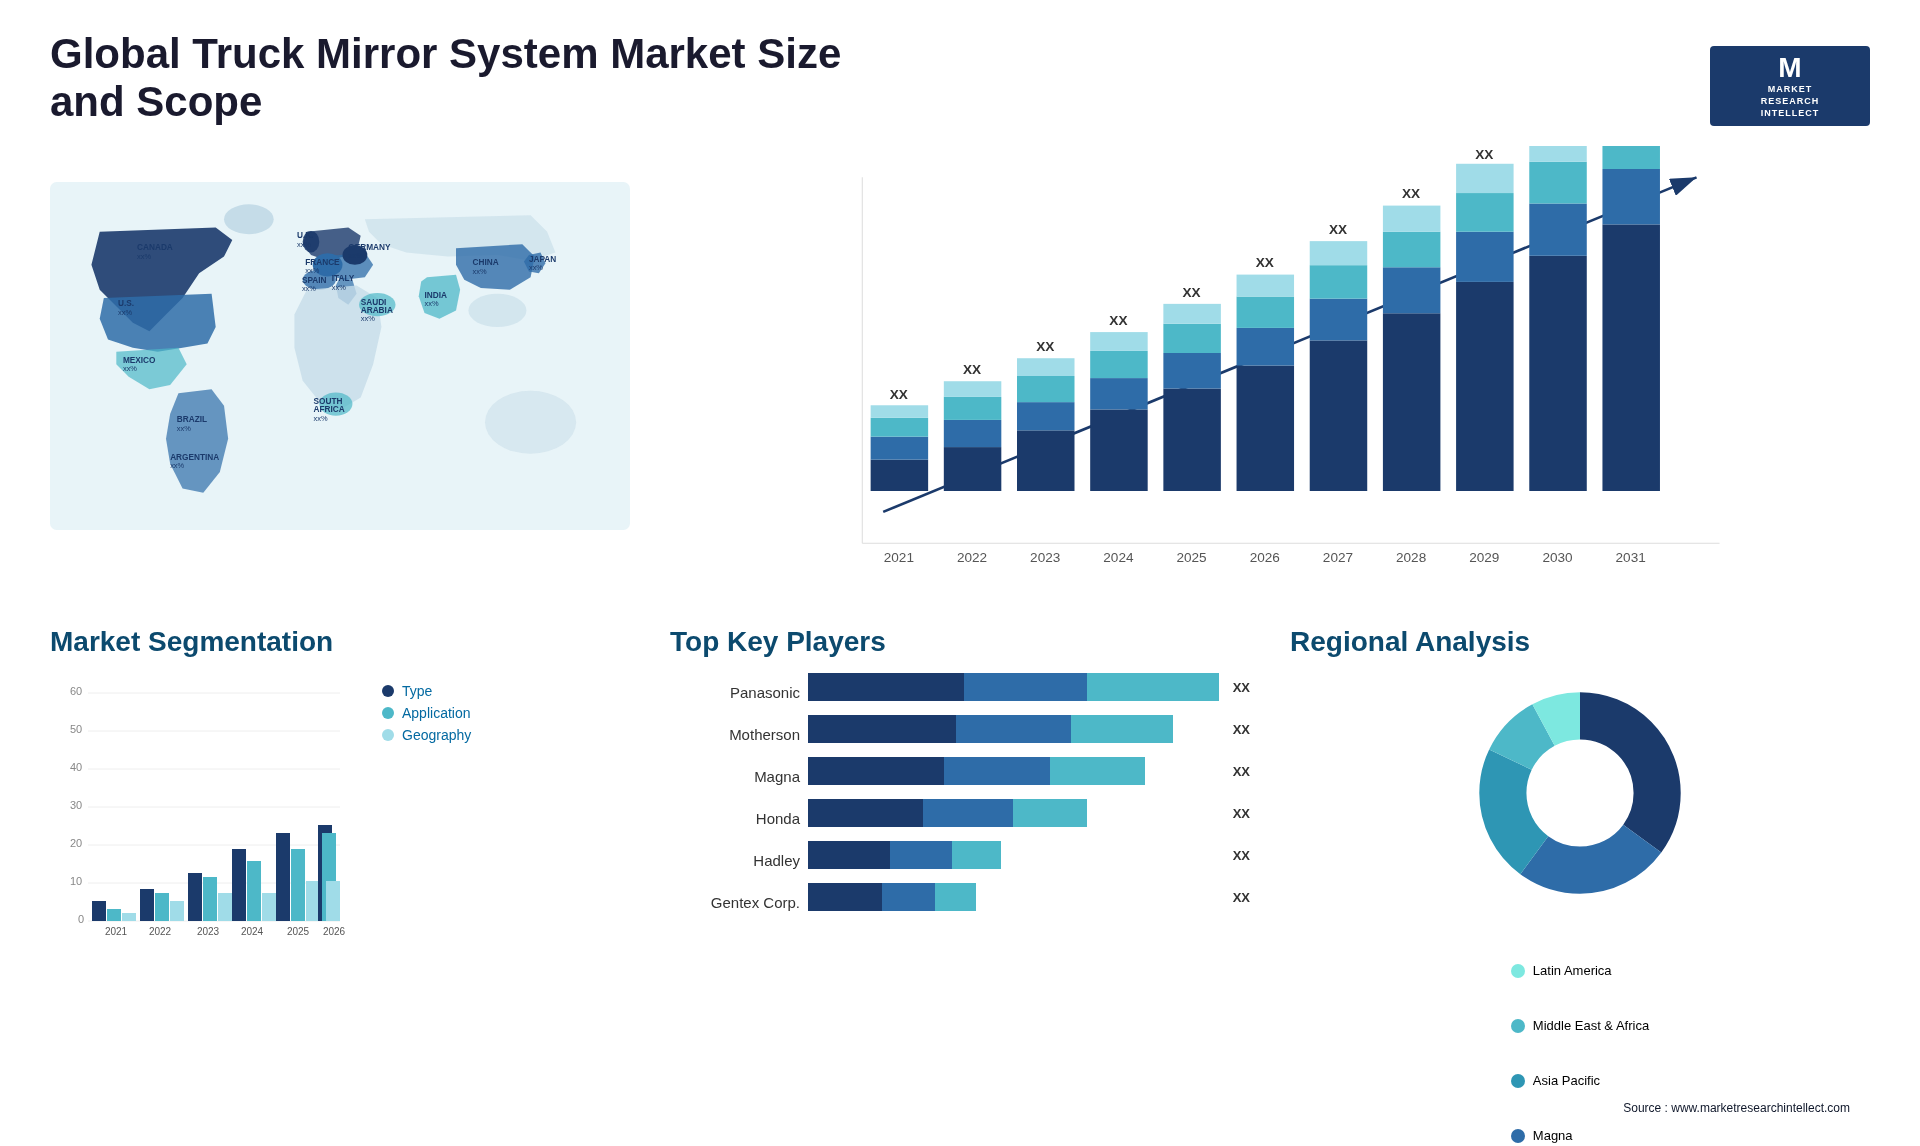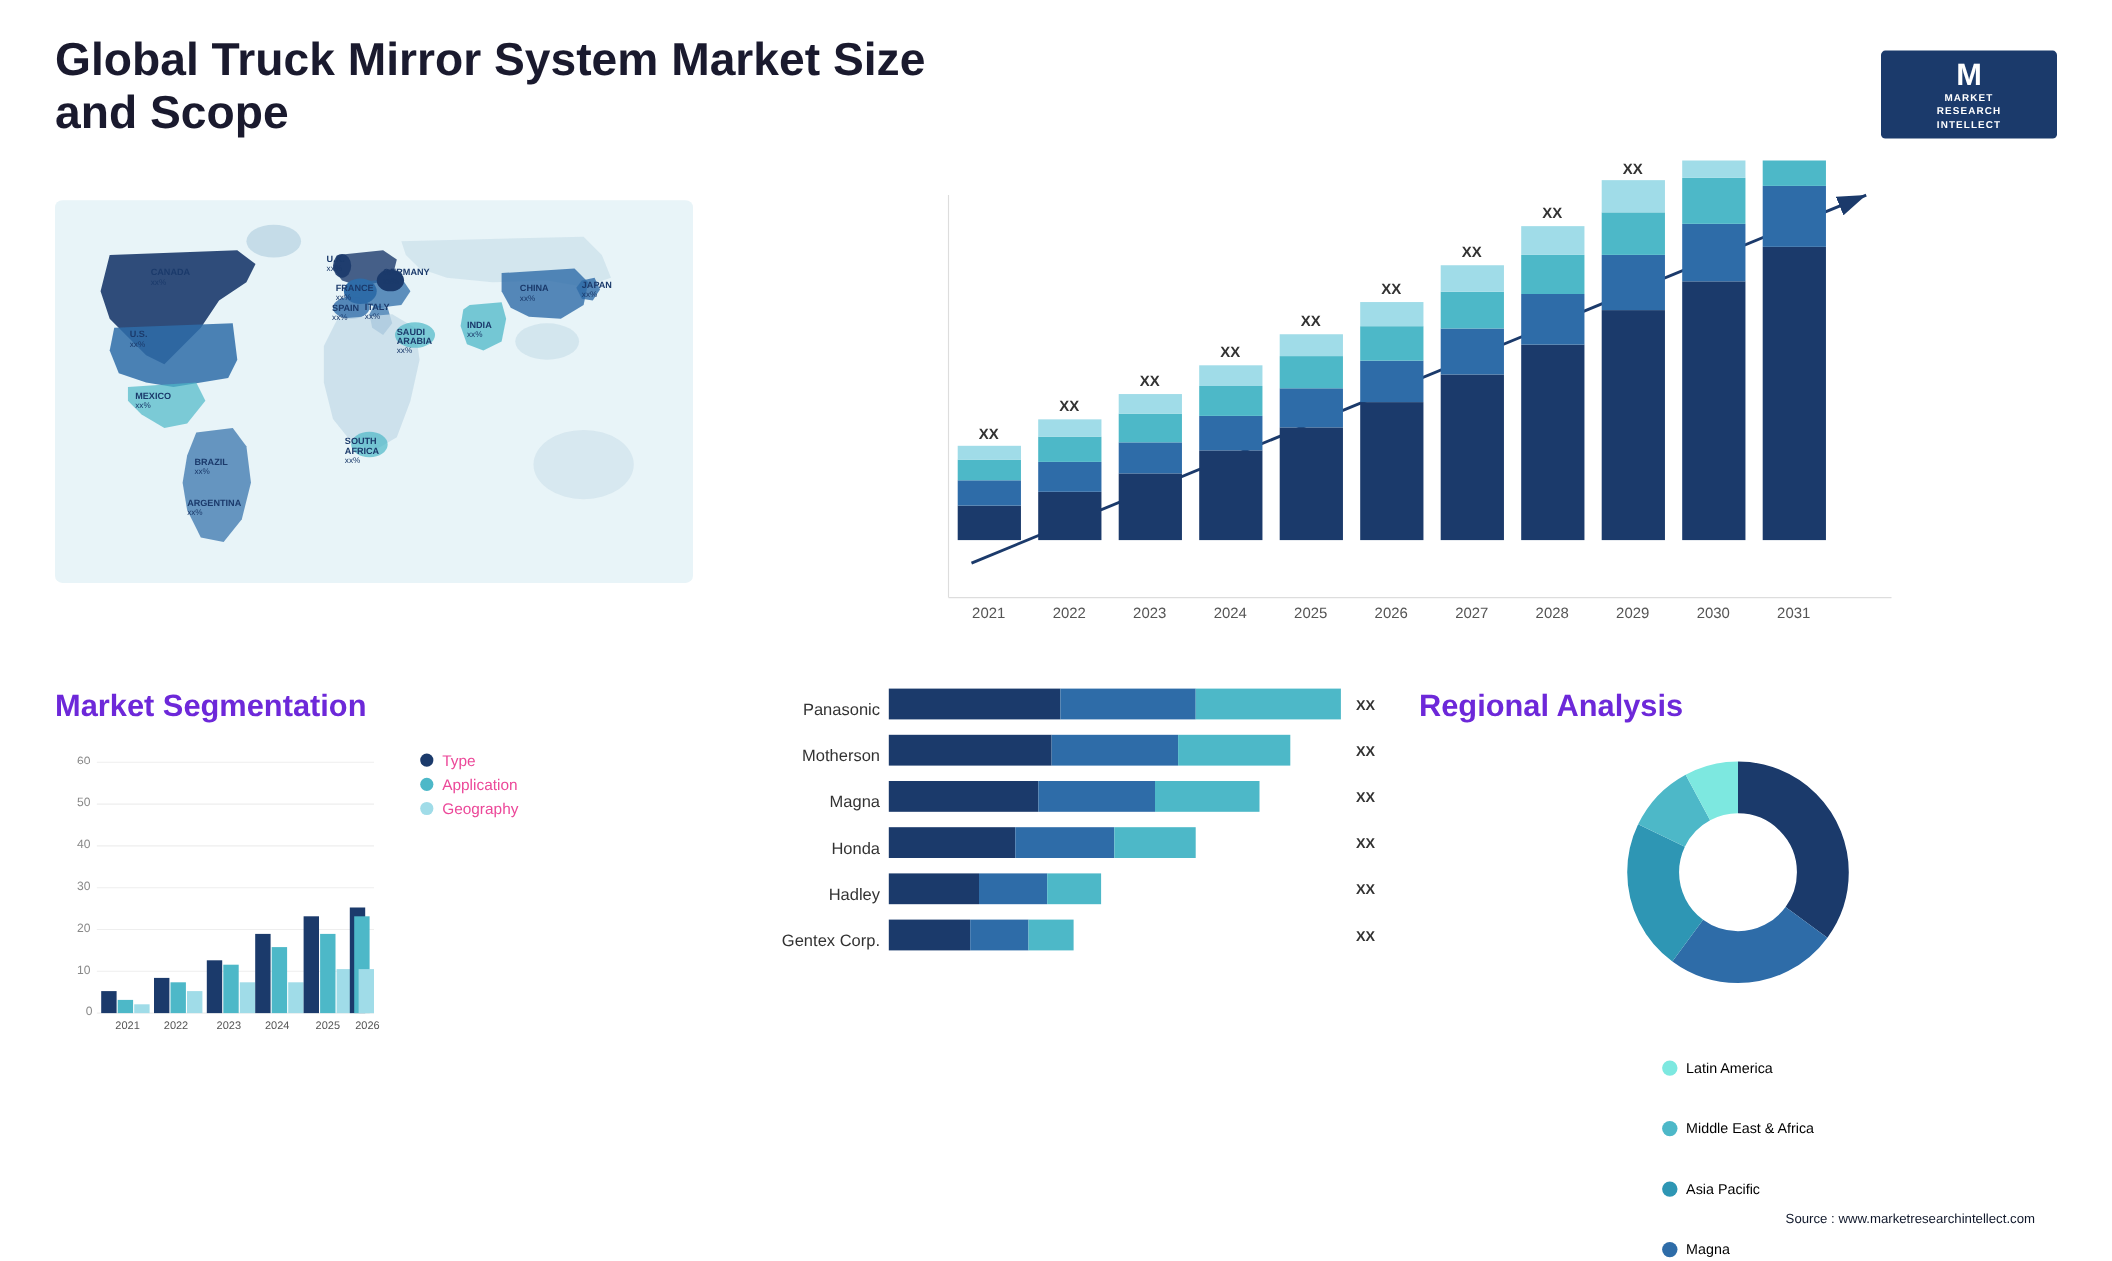--- a/index.html
+++ b/index.html
@@ -97,21 +97,21 @@
     .regional-section {
       grid-column: 3;
       grid-row: 2;
       padding: 10px 20px;
     }
 
     
     .section-title {
       font-size: 28px;
       font-weight: 700;
-      color: #6d28d9;
+      color: #0c4a6e;
       margin-bottom: 15px;
     }
 
     
     .world-map-container {
       width: 100%;
       height: 420px;
       position: relative;
     }
 
@@ -202,21 +202,21 @@
       display: flex;
       flex-direction: column;
       gap: 6px;
       margin-top: 10px;
     }
     .seg-legend-item {
       display: flex;
       align-items: center;
       gap: 8px;
       font-size: 14px;
-      color: #ec4899;
+      color: #0369a1;
     }
     .seg-dot {
       width: 12px;
       height: 12px;
       border-radius: 50%;
     }
 
     .map-label {
       font-size: 10px;
       font-weight: 700;
@@ -494,20 +494,21 @@
         </div>
         <div class="seg-legend-item">
           <div class="seg-dot" style="background:#a0dce8;"></div>
           <span>Geography</span>
         </div>
       </div>
     </div>
   </div>
 
   <div class="key-players-section">
+    <div class="section-title">Top Key Players</div>
     <div class="players-chart">
 
       <div class="player-row">
         <div class="player-name">Panasonic</div>
         <div class="player-bar-container">
           <div class="player-bar-bg">
             <div class="player-bar-seg1" style="width:38%;"></div>
             <div class="player-bar-seg2" style="width:30%;"></div>
             <div class="player-bar-seg3" style="width:32%;"></div>
           </div>

